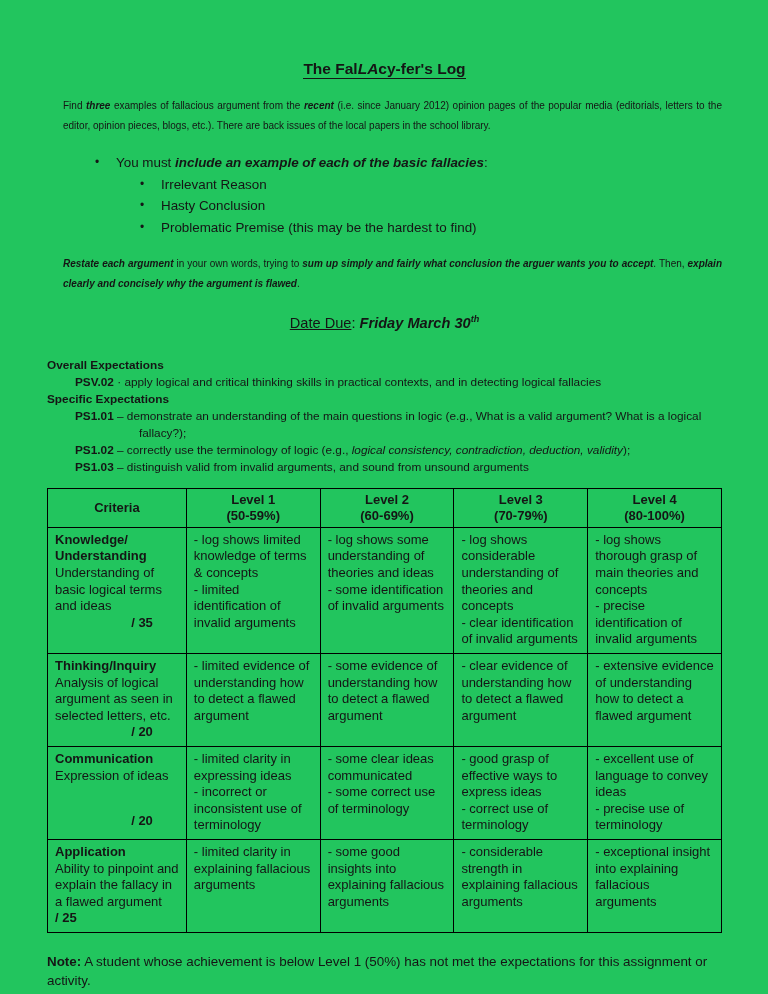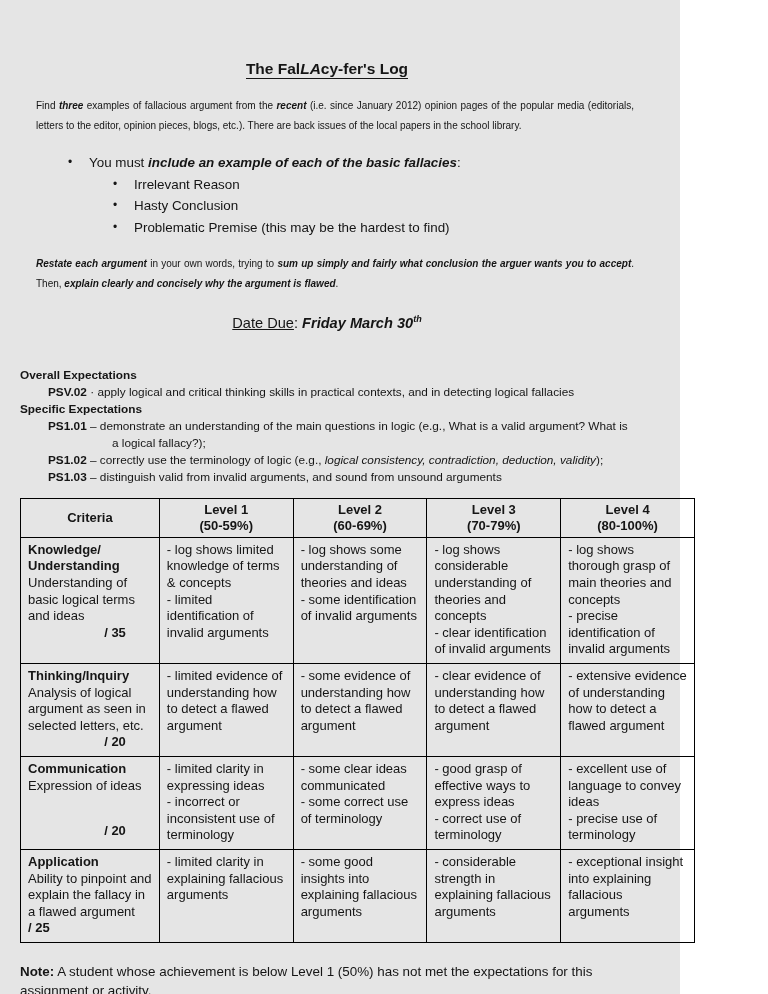--- a/index.html
+++ b/index.html
@@ -1,22 +1,22 @@
 <!DOCTYPE html>
 <html><head>
 <meta charset="utf-8">
 <style>
   * { box-sizing: border-box; }
   html, body { margin: 0; padding: 0; background: #ffffff; }
   .page {
-    width: 680px; height: 994px;
-    padding: 60px 46px 0 20px;
+    width: 768px; height: 994px;
+    padding: 60px 46px 0 47px;
     font-family: "Liberation Sans", sans-serif;
     color: #151515;
-    background: #e5e5e5;
+    background: #22c55e;
   }
   .doc-title {
     text-align: center;
     font-size: 15.5px; font-weight: bold;
     margin: 0 0 18px 0;
   }
   .doc-title .u-wrap { border-bottom: 1.6px solid #151515; padding-bottom: 1px; }
   .it { font-style: italic; }
   .b  { font-weight: bold; }
   .bi { font-weight: bold; font-style: italic; }
@@ -26,21 +26,21 @@
   }
   .jus { text-align: justify; }
   .bullets { margin: 16px 0 16px 0; font-size: 13.4px; line-height: 21.5px; }
   .bullet { display: flex; }
   .bullet .dot { width: 21px; flex: 0 0 21px; font-size: 12px; }
   .bullet.lvl1 { margin-left: 48px; }
   .bullet.lvl2 { margin-left: 93px; }
   .datedue {
     text-align: center;
     font-size: 14.6px;
-    margin: 20px 0 36px 0;
+    margin: 20px 0 26px 0;
   }
   .datedue .due-label { text-decoration: underline; }
   .datedue sup { font-size: 0.62em; }
   .expectations { font-size: 11.8px; line-height: 17px; margin: 0 0 12px 0; }
   .exp-head { font-weight: bold; }
   .exp-item { padding-left: 28px; }
   .exp-item.hang { padding-left: 92px; text-indent: -64px; }
   table.rubric {
     width: 675px;
     border-collapse: collapse;

